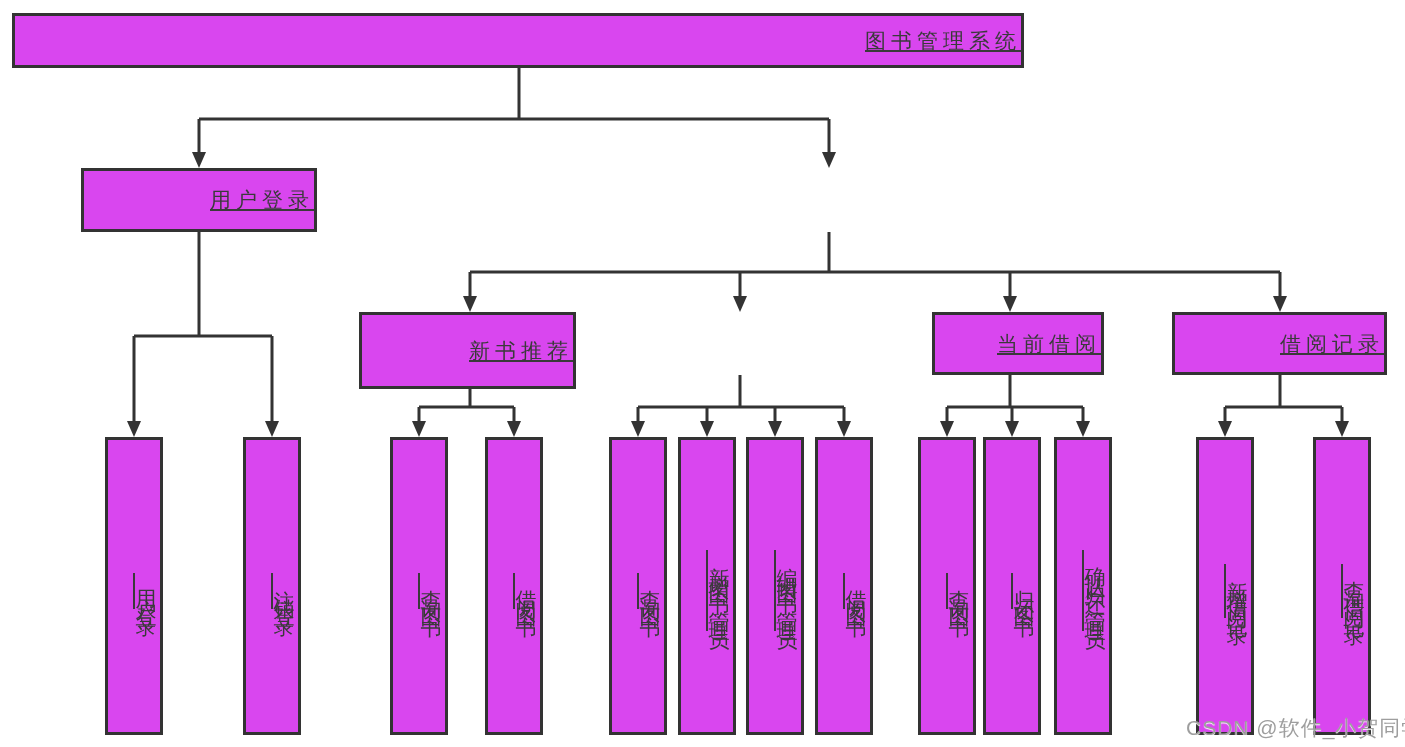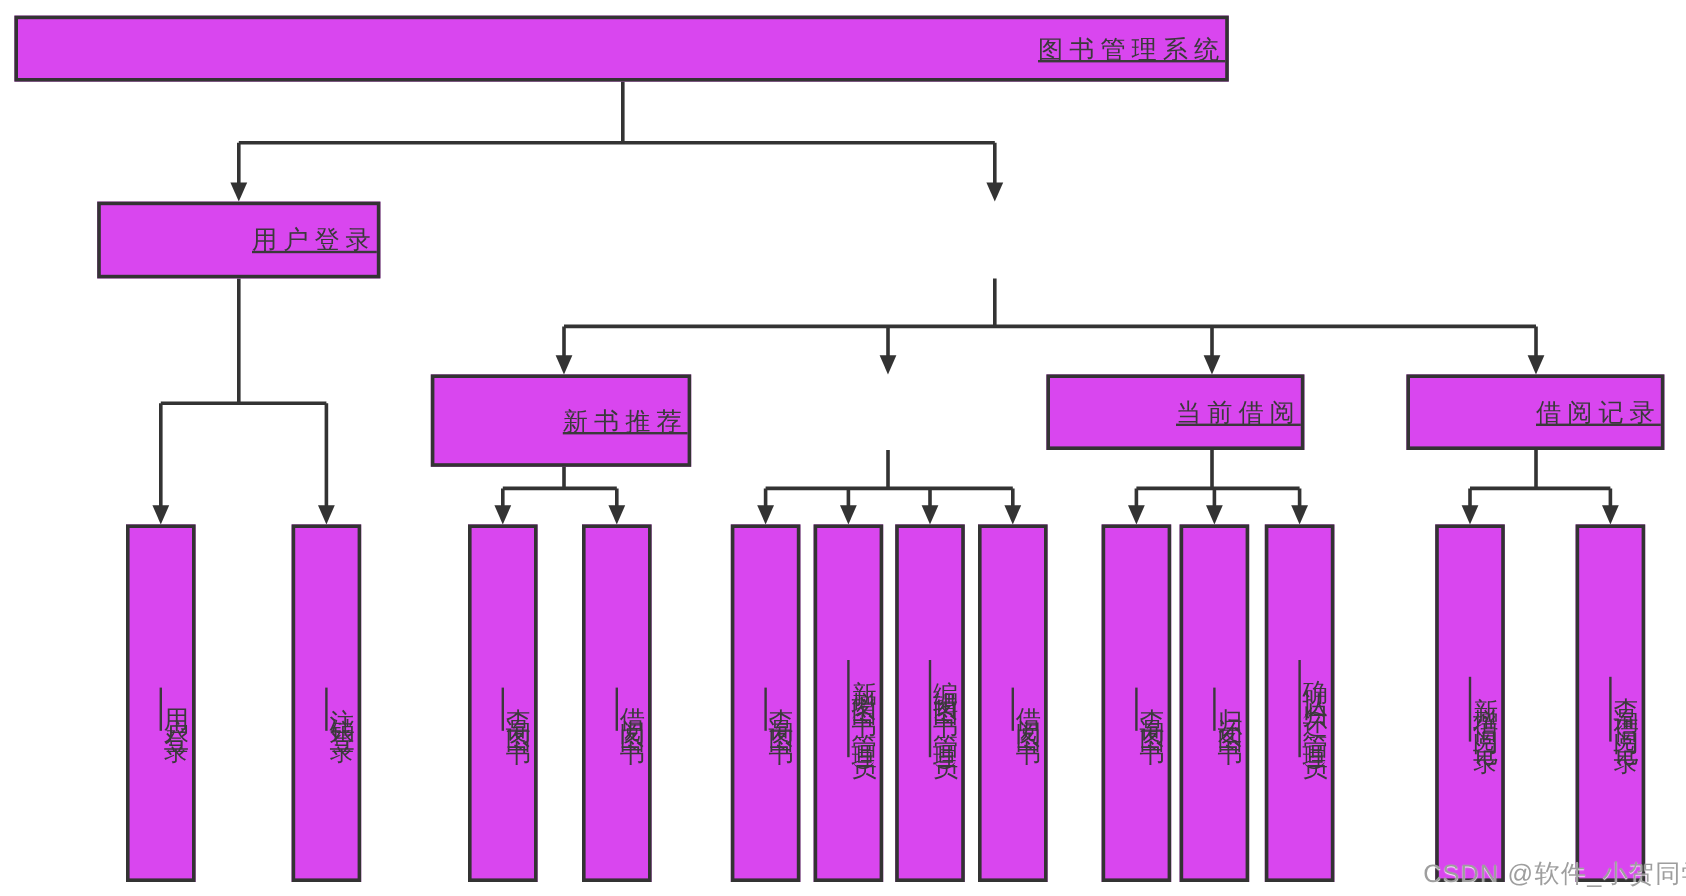--- a/index.html
+++ b/index.html
@@ -30,21 +30,21 @@
     white-space:nowrap;
   }
   
   .n-root{left:12px;top:13px;width:1012px;height:55px;}
   
   .n-userlogin{left:81px;top:168px;width:236px;height:64px;}
   .n-bookmgmt{left:711px;top:168px;width:236px;height:64px;}
   
   .n-newbook{left:359px;top:312px;width:217px;height:77px;}
   .n-borrow{left:633px;top:312px;width:215px;height:63px;}
-  .n-current{left:872px;top:312px;width:215px;height:63px;}
+  .n-current{left:932px;top:312px;width:172px;height:63px;}
   .n-record{left:1172px;top:312px;width:215px;height:63px;}
   
   .leaf{top:437px;height:298px;width:58px;}
   .l-1a{left:105px;} .l-1b{left:243px;}
   .l-2a{left:390px;} .l-2b{left:485px;}
   .l-3a{left:609px;} .l-3b{left:678px;} .l-3c{left:746px;} .l-3d{left:815px;}
   .l-4a{left:918px;} .l-4b{left:983px;} .l-4c{left:1054px;}
   .l-5a{left:1196px;} .l-5b{left:1313px;}
   .watermark{
     position:absolute;left:1186px;top:714px;

